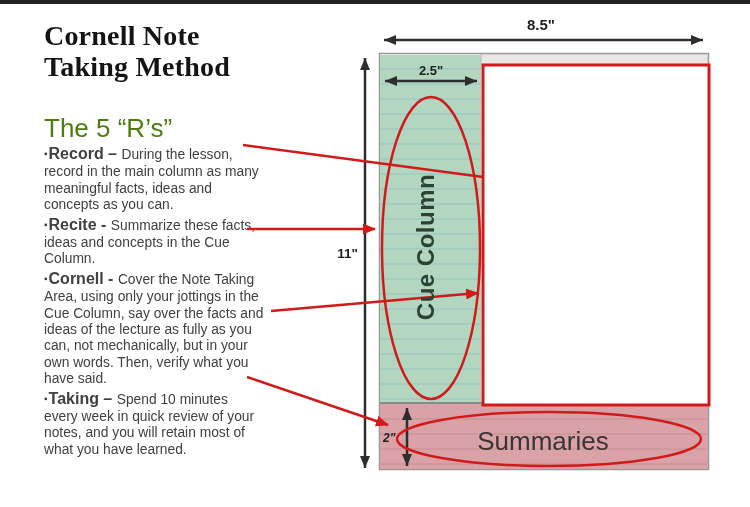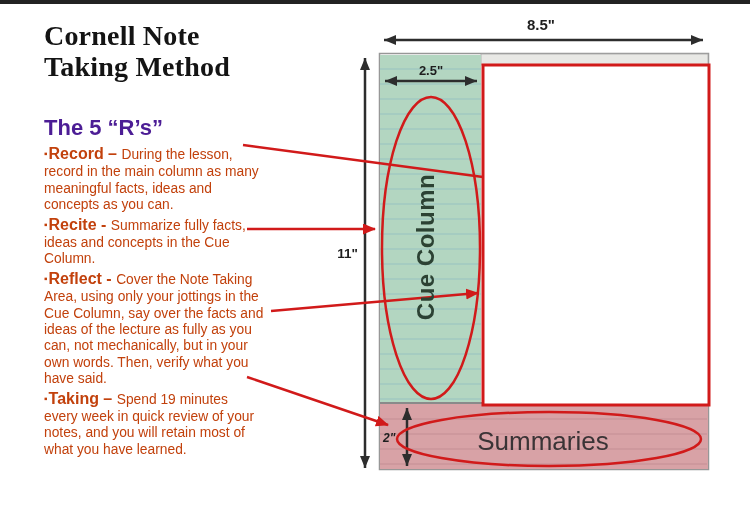--- a/index.html
+++ b/index.html
@@ -9,25 +9,25 @@
     color:#1b1b1b;
   }
   .topbar{position:absolute;top:0;left:0;width:750px;height:4px;background:#222;}
   .left{position:absolute;left:44px;top:20px;width:310px;}
   .left h1{
     margin:0;font-family:"Liberation Serif","DejaVu Serif",serif;
     font-weight:bold;font-size:28px;line-height:31px;color:#141414;
     white-space:pre-line;letter-spacing:.2px;
   }
   .left h2{
-    margin:33px 0 5px 0;font-size:22px;line-height:26px;font-weight:bold;color:#4c1d95;
+    margin:33px 0 5px 0;font-size:26px;line-height:26px;font-weight:normal;color:#4d7c0f;
   }
   .r-item{
     margin:0 0 3.5px 0;font-size:13.8px;line-height:16.3px;
-    white-space:pre-line;color:#c2410c;
+    white-space:pre-line;color:#404040;
   }
   .r-item .bullet{font-size:10px;position:relative;top:-2px;margin-right:1px;}
   .r-item .lead{font-weight:bold;font-size:16px;}
   svg.overlay{position:absolute;left:0;top:0;pointer-events:none;}
   text.dim{font-family:"Liberation Sans","DejaVu Sans",sans-serif;font-weight:600;fill:#1e1e1e;}
   text.cue-label{
     font-family:"Liberation Sans","DejaVu Sans",sans-serif;
     font-size:24px;font-weight:600;fill:#2c4233;letter-spacing:.5px;
   }
   text.summaries-label{
@@ -44,34 +44,34 @@
   <div class="left">
     <h1>Cornell Note
 Taking Method</h1>
     <h2>The 5 “R’s”</h2>
     <div>
       <p class="r-item"><span class="bullet">▪</span><span class="lead">Record – </span><span class="body">During the lesson,
 record  in the main column as many
 meaningful facts, ideas and
 concepts as you can.</span></p>
 
-      <p class="r-item"><span class="bullet">▪</span><span class="lead">Recite - </span><span class="body">Summarize fully facts,
+      <p class="r-item"><span class="bullet">▪</span><span class="lead">Recite - </span><span class="body">Summarize these facts,
 ideas and concepts in the Cue
 Column.</span></p>
 
-      <p class="r-item"><span class="bullet">▪</span><span class="lead">Reflect - </span><span class="body">Cover the Note Taking
+      <p class="r-item"><span class="bullet">▪</span><span class="lead">Cornell - </span><span class="body">Cover the Note Taking
 Area, using only your jottings in the
 Cue Column, say over the facts and
 ideas of the lecture as fully as you
 can, not mechanically, but in your
 own words. Then, verify what you
 have said.</span></p>
 
 
-      <p class="r-item"><span class="bullet">▪</span><span class="lead">Taking – </span><span class="body">Spend 19 minutes
+      <p class="r-item"><span class="bullet">▪</span><span class="lead">Taking – </span><span class="body">Spend 10 minutes
 every week in quick review of your
 notes, and you will retain most of
 what you have learned.</span></p>
     </div>
 
   </div>
 
   <svg class="overlay" width="750" height="507" viewBox="0 0 750 507">
     <defs>
       <marker id="arrB" markerUnits="userSpaceOnUse" markerWidth="13" markerHeight="11" refX="12" refY="5" orient="auto-start-reverse">

